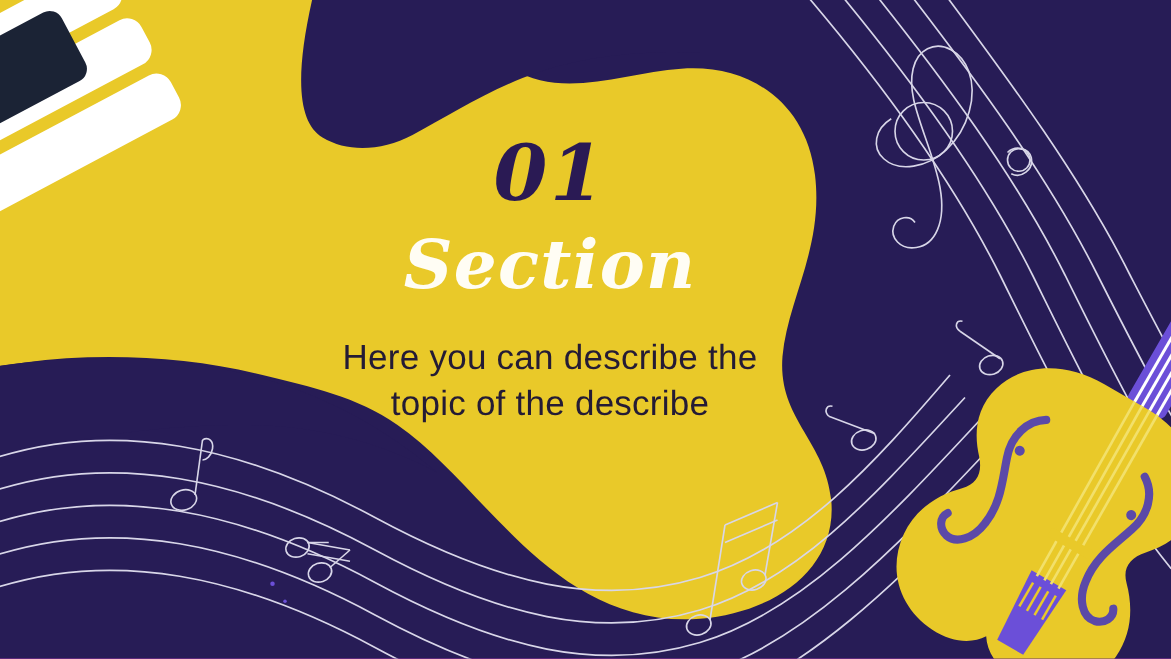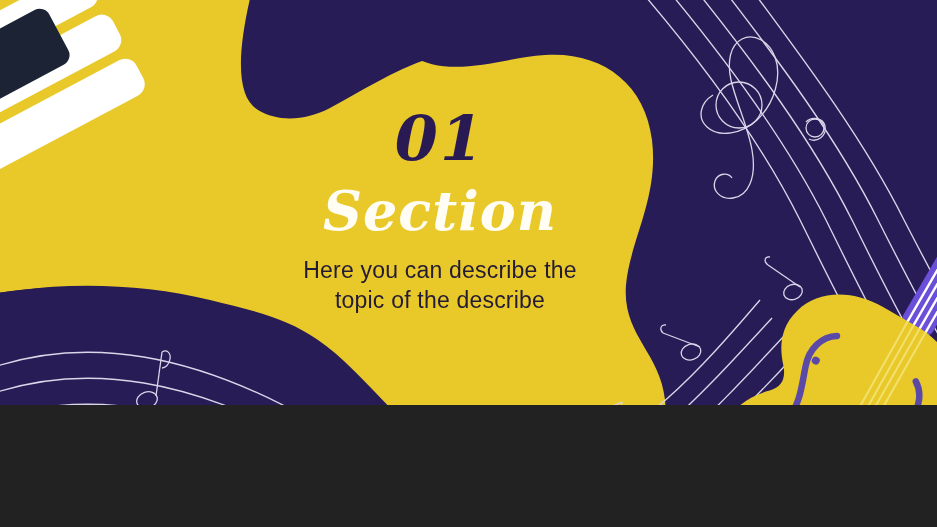--- a/index.html
+++ b/index.html
@@ -3,21 +3,21 @@
 <meta charset="utf-8">
 <style>
   * { margin:0; padding:0; box-sizing:border-box; }
   html,body { background:#222; }
   body {
     font-family:"Liberation Sans", sans-serif;
     display:flex; align-items:flex-start; justify-content:flex-start;
   }
   #slide {
     position:relative;
-    width:937px; height:405px;
+    width:937px; height:527px;
     overflow:hidden;
     background:#d946ef;
     text-decoration:underline;
   }
   #slide svg.layer {
     position:absolute; left:0; top:0;
     width:937px; height:527px;
     display:block;
   }
   
@@ -39,25 +39,25 @@
     margin-bottom:14px;
   }
   #sectitle {
     font-family:"DejaVu Serif", serif;
     font-size:54px;
     font-weight:bold;
     font-style:italic;
     color:#FFFDF4;
     line-height:1.0;
     letter-spacing:1px;
-    margin-bottom:17px;
+    margin-bottom:30px;
   }
   #desc {
     font-family:"Liberation Sans", sans-serif;
-    font-size:23px;
+    font-size:28px;
     color:#241B35;
     line-height:1.32;
     letter-spacing:0.2px;
   }
 </style>
 </head>
 <body>
 
 <div id="slide">
 

